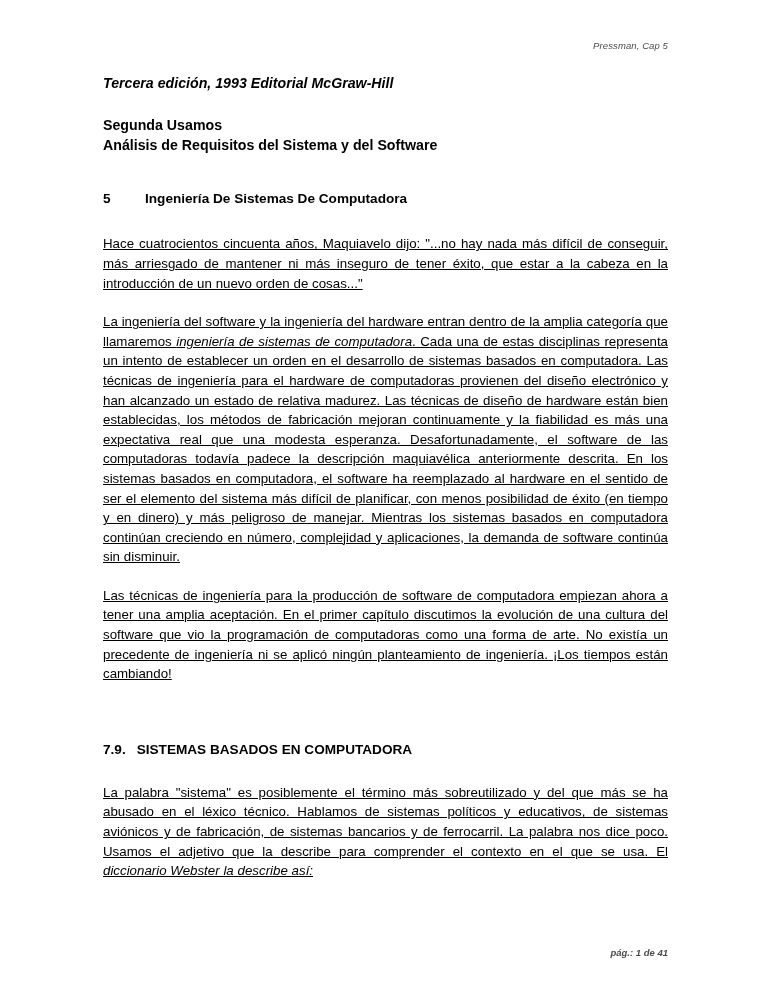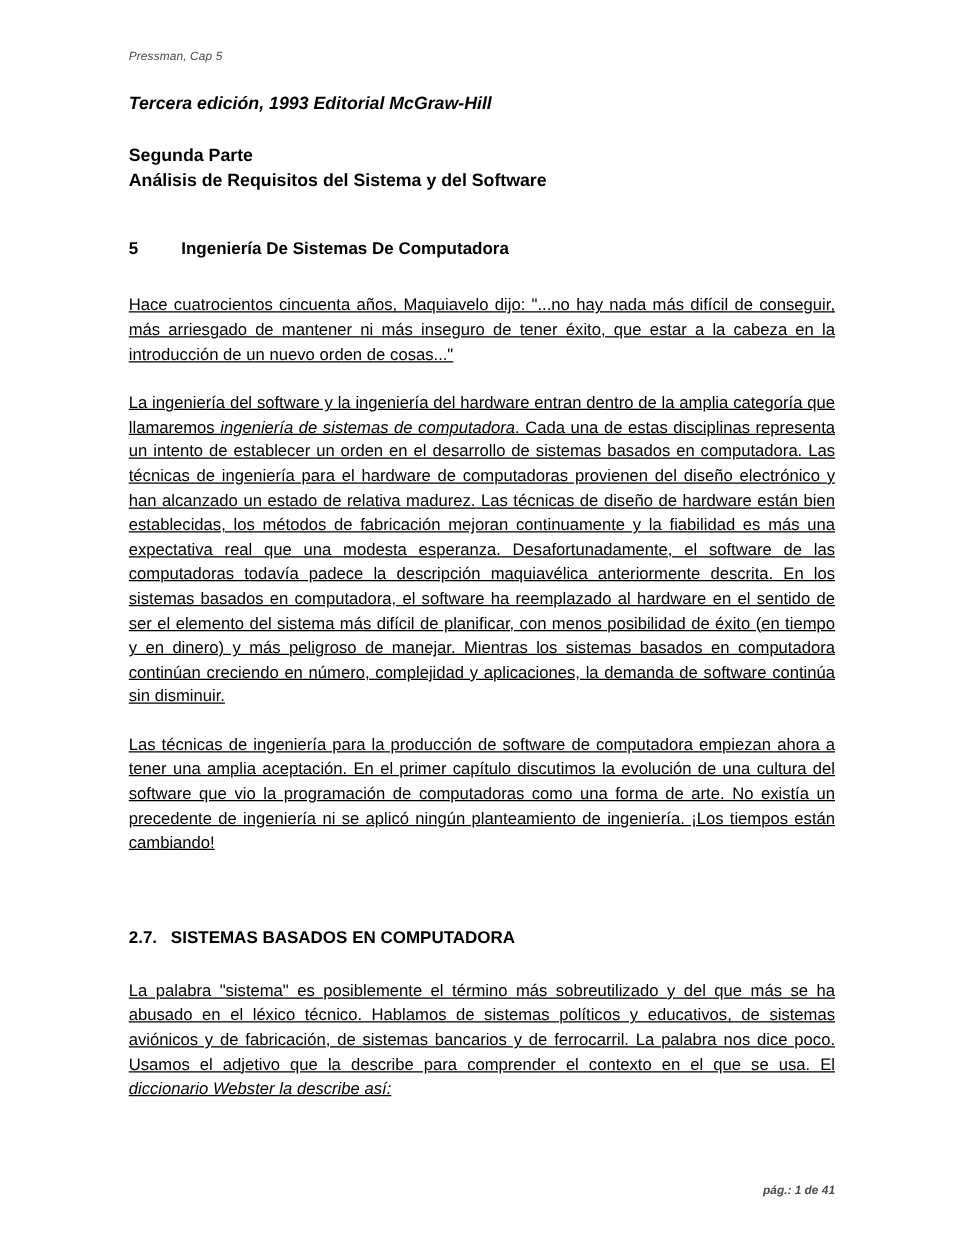--- a/index.html
+++ b/index.html
@@ -26,20 +26,21 @@
   .content {
     width: 565px;
   }
   .running-head {
     font-size: 9.5px;
     font-style: italic;
     color: #4a4a4a;
     letter-spacing: 0.1px;
     margin: 0 0 22px 0;
     line-height: 1.2;
+    text-align: right;
   }
   .title-block {
     font-size: 14.2px;
     font-weight: bold;
     font-style: italic;
     line-height: 20px;
     margin: 0 0 22px 0;
   }
   .part-block {
     font-size: 14.2px;
@@ -97,38 +98,38 @@
 <div class="page">
   <div class="content">
 
     <div class="running-head">Pressman, Cap 5</div>
 
     <div class="title-block">
       <div>Tercera edición, 1993 Editorial McGraw-Hill</div>
     </div>
 
     <div class="part-block">
-      <div>Segunda Parte</div>
+      <div>Segunda Usamos</div>
       <div>Análisis de Requisitos del Sistema y del Software</div>
     </div>
 
     <div class="section-heading">
       <span class="num">5</span>
       <span>Ingeniería De Sistemas De Computadora</span>
     </div>
 
     <p class="body">Hace cuatrocientos cincuenta años, Maquiavelo dijo: "...no hay nada más difícil de conseguir, más arriesgado de mantener ni más inseguro de tener éxito, que estar a la cabeza en la introducción de un nuevo orden de cosas..."</p>
 
 
     <p class="body"><span>La ingeniería del software y la ingeniería del hardware entran dentro de la amplia categoría que llamaremos </span><span class="italic">ingeniería de sistemas de computadora</span><span>.  Cada una de estas disciplinas representa un intento de establecer un orden en el desarrollo de sistemas basados en computadora.    Las técnicas de ingeniería para el hardware de computadoras provienen del diseño electrónico y han alcanzado un estado de relativa madurez.  Las técnicas de diseño de hardware están bien establecidas, los métodos de fabricación mejoran continuamente y la fiabilidad es más una expectativa real que una modesta esperanza.  Desafortunadamente, el software de las computadoras todavía padece la descripción maquiavélica anteriormente descrita.  En los sistemas basados en computadora, el software ha reemplazado al hardware en el sentido de ser el elemento del sistema más difícil de planificar, con menos posibilidad de éxito (en tiempo y en dinero) y más peligroso de manejar.   Mientras los sistemas basados en computadora continúan creciendo en número, complejidad y aplicaciones, la demanda de software continúa sin disminuir.</span></p>
 
     <p class="body">Las técnicas de ingeniería para la producción de software de computadora empiezan ahora a tener una amplia aceptación.  En el primer capítulo discutimos la evolución de una cultura del software que vio la programación de computadoras como una forma de arte.  No existía un precedente de ingeniería ni se aplicó ningún planteamiento de ingeniería.  ¡Los tiempos están cambiando!</p>
 
     <div class="subsection-heading">
-      <span class="num">2.7.</span><span>SISTEMAS BASADOS EN COMPUTADORA</span>
+      <span class="num">7.9.</span><span>SISTEMAS BASADOS EN COMPUTADORA</span>
     </div>
 
     <p class="body"><span>La palabra "sistema" es posiblemente el término más sobreutilizado y del que más se ha abusado en el léxico técnico.  Hablamos de sistemas políticos y educativos, de sistemas aviónicos y de fabricación, de sistemas bancarios y de ferrocarril.  La palabra nos dice poco.   Usamos el adjetivo que la describe para comprender el contexto en el que se usa.  El </span><span class="italic">diccionario Webster la describe así:</span></p>
 
   </div>
 
   <div class="footer">pág.: 1 de 41</div>
 </div>
 
 </body></html>

